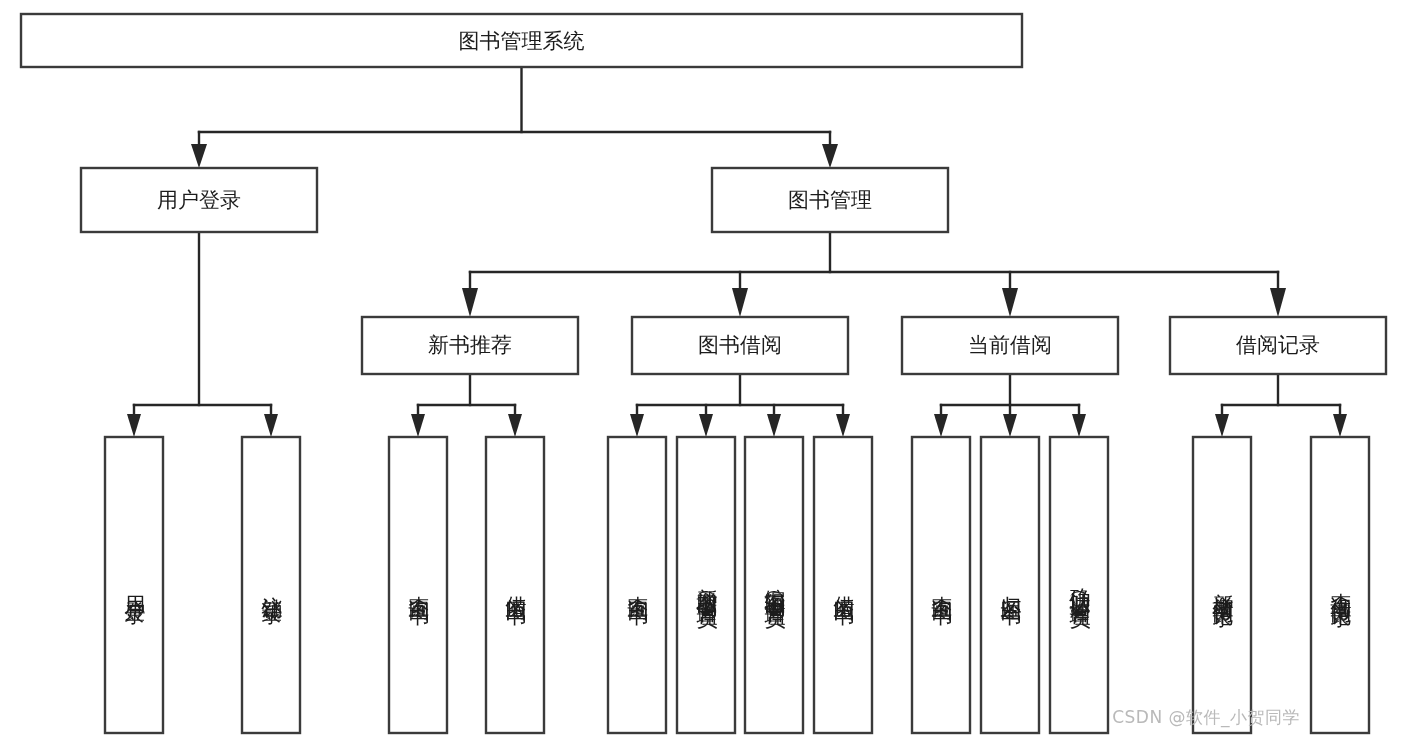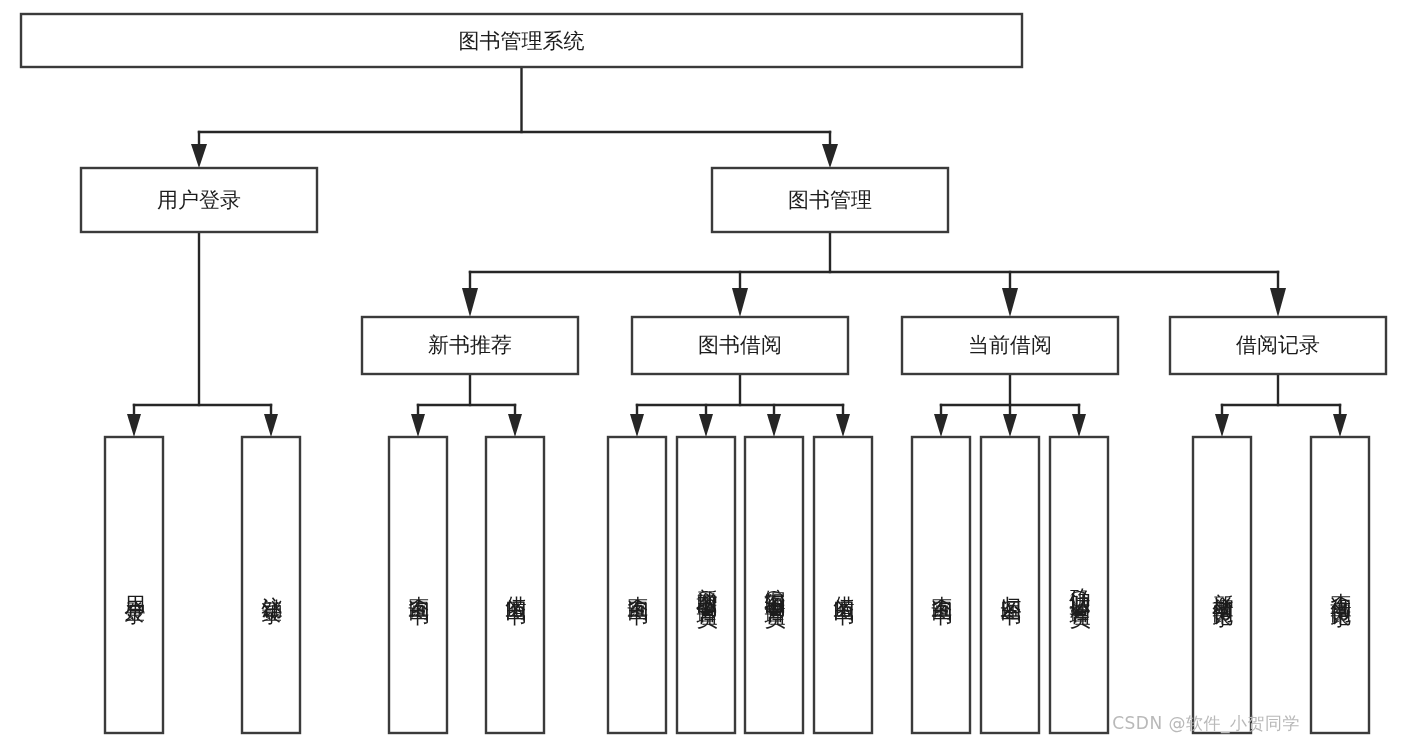--- a/index.html
+++ b/index.html
@@ -55,21 +55,21 @@
     fill: #1c1c1c;
     text-anchor: middle;
     dominant-baseline: middle;
     writing-mode: vertical-rl;
     text-orientation: upright;
     letter-spacing: 3px;
   }
   .watermark {
     position: absolute;
     right: 8px;
-    bottom: 12px;
+    bottom: 18px;
     font-family: "DejaVu Sans", "Liberation Sans", sans-serif;
     font-size: 17px;
     color: #b9b9b9;
     white-space: nowrap;
     letter-spacing: 0.5px;
   }
 </style>
 </head>
 <body>
 

